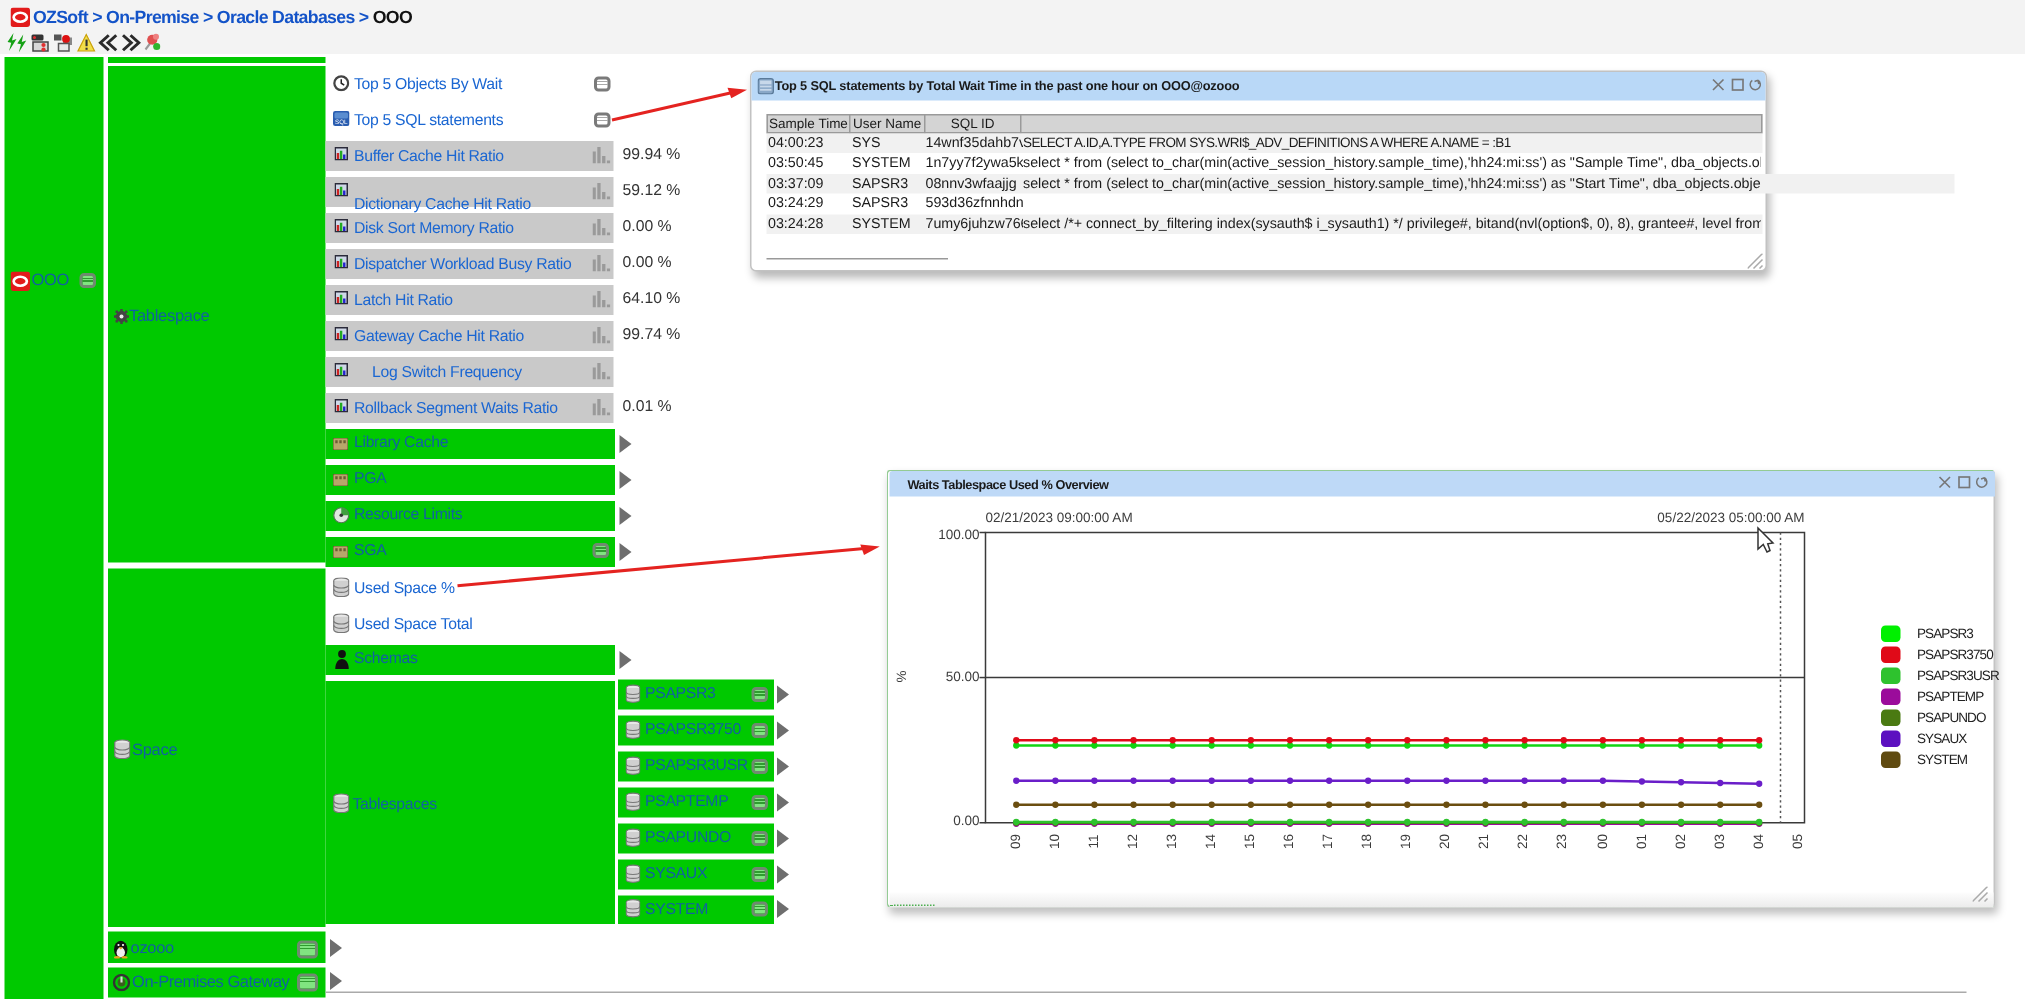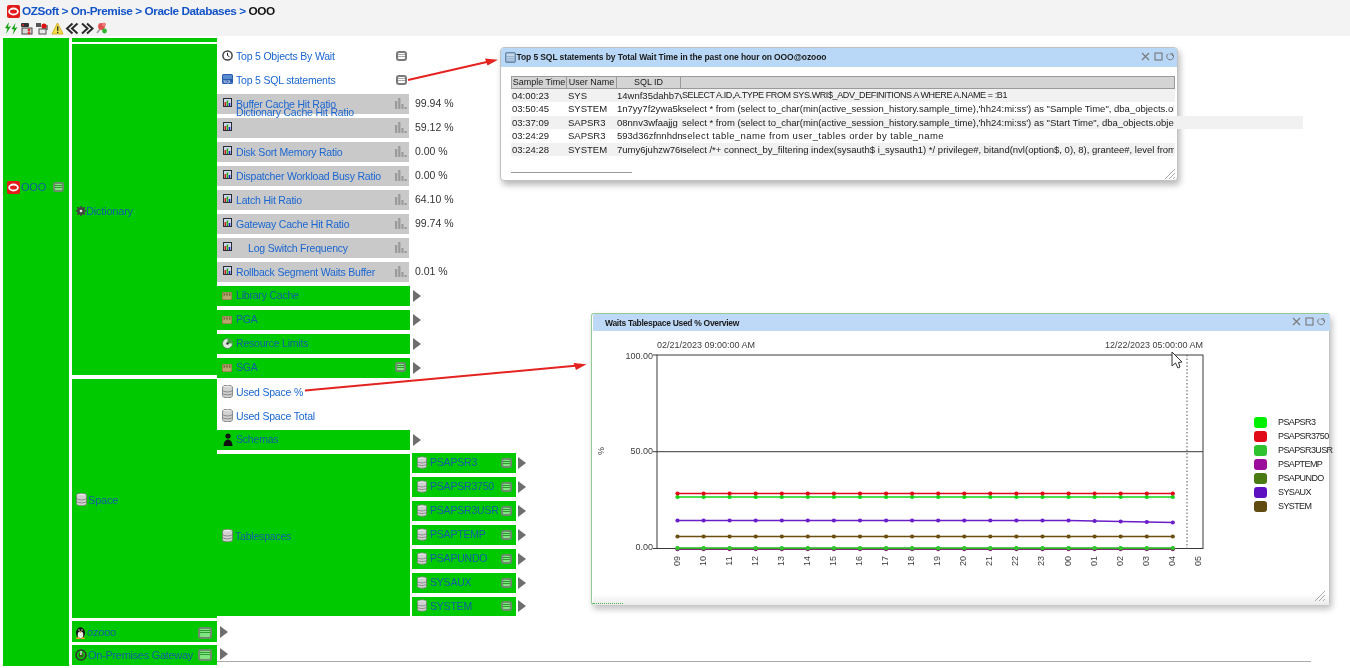--- a/index.html
+++ b/index.html
@@ -110,21 +110,21 @@
       <rect x="5" y="10" width="2" height="2"></rect>
       <rect x="0" y="5" width="2" height="2"></rect>
       <rect x="10" y="5" width="2" height="2"></rect>
       <rect x="1.2" y="1.2" width="2" height="2"></rect>
       <rect x="8.8" y="1.2" width="2" height="2"></rect>
       <rect x="1.2" y="8.8" width="2" height="2"></rect>
       <rect x="8.8" y="8.8" width="2" height="2"></rect>
     </g>
     <circle cx="6" cy="6" r="1.6" fill="#eee"></circle>
   </svg>
-<div class="glnk" style="left:86px;top:205px;font-size:11px">Dictionary</div>
+<div class="glnk" style="left:86px;top:205px;font-size:11px">Tablespace</div>
 
 <svg class="abs" style="left:76px;top:493px" width="11" height="13" viewBox="0 0 11 13">
     <ellipse cx="5.5" cy="2.2" rx="5" ry="2" fill="#e8e8e8" stroke="#777" stroke-width="0.8"></ellipse>
     <path d="M0.5 2.2 V10.8 A5 2 0 0 0 10.5 10.8 V2.2" fill="#d0d0d0" stroke="#777" stroke-width="0.8"></path>
     <path d="M0.5 5 A5 2 0 0 0 10.5 5 M0.5 7.9 A5 2 0 0 0 10.5 7.9" fill="none" stroke="#777" stroke-width="0.8"></path>
   </svg>
 <div class="glnk" style="left:88px;top:494px;font-size:11px">Space</div>
 
 <svg class="abs" style="left:75px;top:626px" width="11" height="13" viewBox="0 0 11 13">
     <ellipse cx="5.5" cy="7" rx="4.5" ry="5.8" fill="#111"></ellipse>
@@ -180,21 +180,21 @@
     <rect x="5.7" y="5" width="1.6" height="3" fill="#22c"></rect>
   </svg>
 <div class="lnk" style="left:236px;top:98px">Buffer Cache Hit Ratio</div>
 <svg class="abs" style="left:223px;top:122px" width="9" height="9">
     <rect width="9" height="9" fill="#2b2b3a"></rect>
     <rect x="1" y="1" width="7" height="7" fill="#cfd8e8"></rect>
     <rect x="1.5" y="4" width="1.6" height="4" fill="#c22"></rect>
     <rect x="3.6" y="2.5" width="1.6" height="5.5" fill="#2a2"></rect>
     <rect x="5.7" y="5" width="1.6" height="3" fill="#22c"></rect>
   </svg>
-<div class="lnk" style="left:236px;top:106px">Dictionary Cache Hit Ratio</div>
+<div class="lnk" style="left:236px;top:130px">Dictionary Cache Hit Ratio</div>
 <svg class="abs" style="left:223px;top:146px" width="9" height="9">
     <rect width="9" height="9" fill="#2b2b3a"></rect>
     <rect x="1" y="1" width="7" height="7" fill="#cfd8e8"></rect>
     <rect x="1.5" y="4" width="1.6" height="4" fill="#c22"></rect>
     <rect x="3.6" y="2.5" width="1.6" height="5.5" fill="#2a2"></rect>
     <rect x="5.7" y="5" width="1.6" height="3" fill="#22c"></rect>
   </svg>
 <div class="lnk" style="left:236px;top:146px">Disk Sort Memory Ratio</div>
 <svg class="abs" style="left:223px;top:170px" width="9" height="9">
     <rect width="9" height="9" fill="#2b2b3a"></rect>
@@ -228,21 +228,21 @@
     <rect x="5.7" y="5" width="1.6" height="3" fill="#22c"></rect>
   </svg>
 <div class="lnk" style="left:248px;top:242px">Log Switch Frequency</div>
 <svg class="abs" style="left:223px;top:266px" width="9" height="9">
     <rect width="9" height="9" fill="#2b2b3a"></rect>
     <rect x="1" y="1" width="7" height="7" fill="#cfd8e8"></rect>
     <rect x="1.5" y="4" width="1.6" height="4" fill="#c22"></rect>
     <rect x="3.6" y="2.5" width="1.6" height="5.5" fill="#2a2"></rect>
     <rect x="5.7" y="5" width="1.6" height="3" fill="#22c"></rect>
   </svg>
-<div class="lnk" style="left:236px;top:266px">Rollback Segment Waits Buffer</div>
+<div class="lnk" style="left:236px;top:266px">Rollback Segment Waits Ratio</div>
 
 <svg class="abs" style="left:395px;top:97px" width="12" height="12">
     <rect x="0" y="4" width="2.2" height="8" fill="#9a9a9a"></rect>
     <rect x="3.2" y="1" width="2.2" height="11" fill="#9a9a9a"></rect>
     <rect x="6.4" y="7" width="2.2" height="5" fill="#9a9a9a"></rect>
     <rect x="9.6" y="10" width="2.2" height="2" fill="#9a9a9a"></rect>
   </svg>
 <svg class="abs" style="left:395px;top:121px" width="12" height="12">
     <rect x="0" y="4" width="2.2" height="8" fill="#9a9a9a"></rect>
     <rect x="3.2" y="1" width="2.2" height="11" fill="#9a9a9a"></rect>
@@ -460,21 +460,20 @@
     <div class="r zeb" style="left:0;top:39.8px;width:792px">
         <span class="cell" style="left:1px;width:54px">03:37:09</span>
         <span class="cell" style="left:57px;width:48px">SAPSR3</span>
         <span class="cell" style="left:106px;width:65px">08nnv3wfaajjg</span>
         <span class="cell" style="left:171px;width:492px">select * from (select to_char(min(active_session_history.sample_time),'hh24:mi:ss') as "Start Time", dba_objects.object_name as "Obje</span>
       </div>
     <div class="r" style="left:0;top:53.2px;width:664px">
         <span class="cell" style="left:1px;width:54px">03:24:29</span>
         <span class="cell" style="left:57px;width:48px">SAPSR3</span>
         <span class="cell" style="left:106px;width:65px">593d36zfnnhdn</span>
-        <span class="cell" style="left:171px;width:492px;letter-spacing:0.4px">select table_name from user_tables order by table_name</span>
       </div>
     <div class="r zeb" style="left:0;top:66.6px;width:664px">
         <span class="cell" style="left:1px;width:54px">03:24:28</span>
         <span class="cell" style="left:57px;width:48px">SYSTEM</span>
         <span class="cell" style="left:106px;width:65px">7umy6juhzw766</span>
         <span class="cell" style="left:171px;width:492px">select /*+ connect_by_filtering index(sysauth$ i_sysauth1) */ privilege#, bitand(nvl(option$, 0), 8), grantee#, level from sysauth$ conn</span>
       </div>
   </div>
   <div class="abs" style="left:10px;top:124px;width:121px;height:1px;background:#999"></div>
   <svg class="abs" style="left:664px;top:121px" width="11" height="11" stroke="#aaa" stroke-width="1">
@@ -484,21 +483,21 @@
 
 <div id="w2">
   <div class="tb"></div>
   <div class="wtitle" style="left:13px;top:3.5px;letter-spacing:-0.3px">Waits Tablespace Used % Overview</div>
   <svg class="abs" style="left:700px;top:3px" width="36" height="11" fill="none" stroke="#777" stroke-width="1.1">
       <path d="M1 1 L8 8 M8 1 L1 8"></path>
       <rect x="14" y="1" width="7" height="7"></rect>
       <path d="M31 1.5 A3.4 3.4 0 1 1 27.2 1.6 M31 1.5 L31.5 4 M31 1.5 L28.7 2.3" stroke-width="1"></path>
     </svg>
   <div class="clab" style="left:65px;top:25.5px">02/21/2023 09:00:00 AM</div>
-  <div class="clab" style="left:448px;top:25.5px;width:163px;text-align:right">12/22/2023 05:00:00 AM</div>
+  <div class="clab" style="left:448px;top:25.5px;width:163px;text-align:right">05/22/2023 05:00:00 AM</div>
   <div class="clab" style="left:24px;top:37px;width:37px;text-align:right">100.00</div>
   <div class="clab" style="left:24px;top:131.5px;width:37px;text-align:right">50.00</div>
   <div class="clab" style="left:24px;top:228px;width:37px;text-align:right">0.00</div>
   <div class="xlab" style="left:5px;top:132px">%</div>
   <svg class="abs" style="left:0;top:0" width="739" height="292" viewBox="0 0 739 292">
     <rect x="65" y="41" width="546" height="193.5" fill="none" stroke="#3a3a3a" stroke-width="1"></rect>
     <line x1="65" y1="137.7" x2="611" y2="137.7" stroke="#3a3a3a" stroke-width="1"></line>
     <line x1="61" y1="41" x2="65" y2="41" stroke="#3a3a3a"></line>
     <line x1="61" y1="137.7" x2="65" y2="137.7" stroke="#3a3a3a"></line>
     <line x1="61" y1="234.5" x2="65" y2="234.5" stroke="#3a3a3a"></line>

